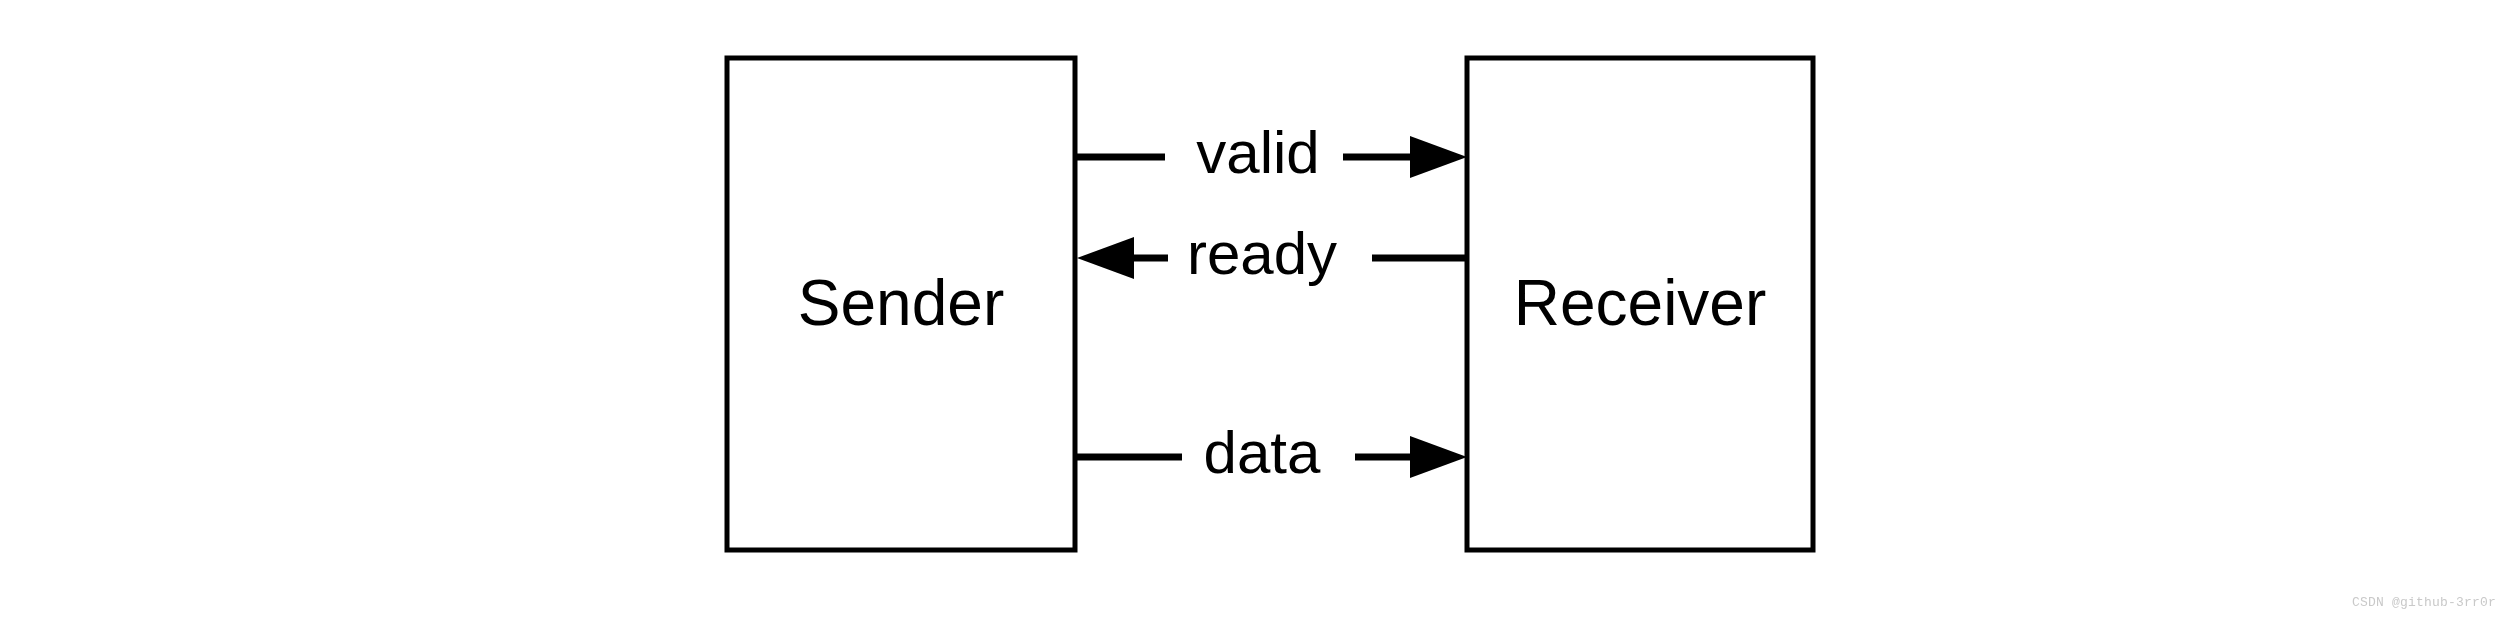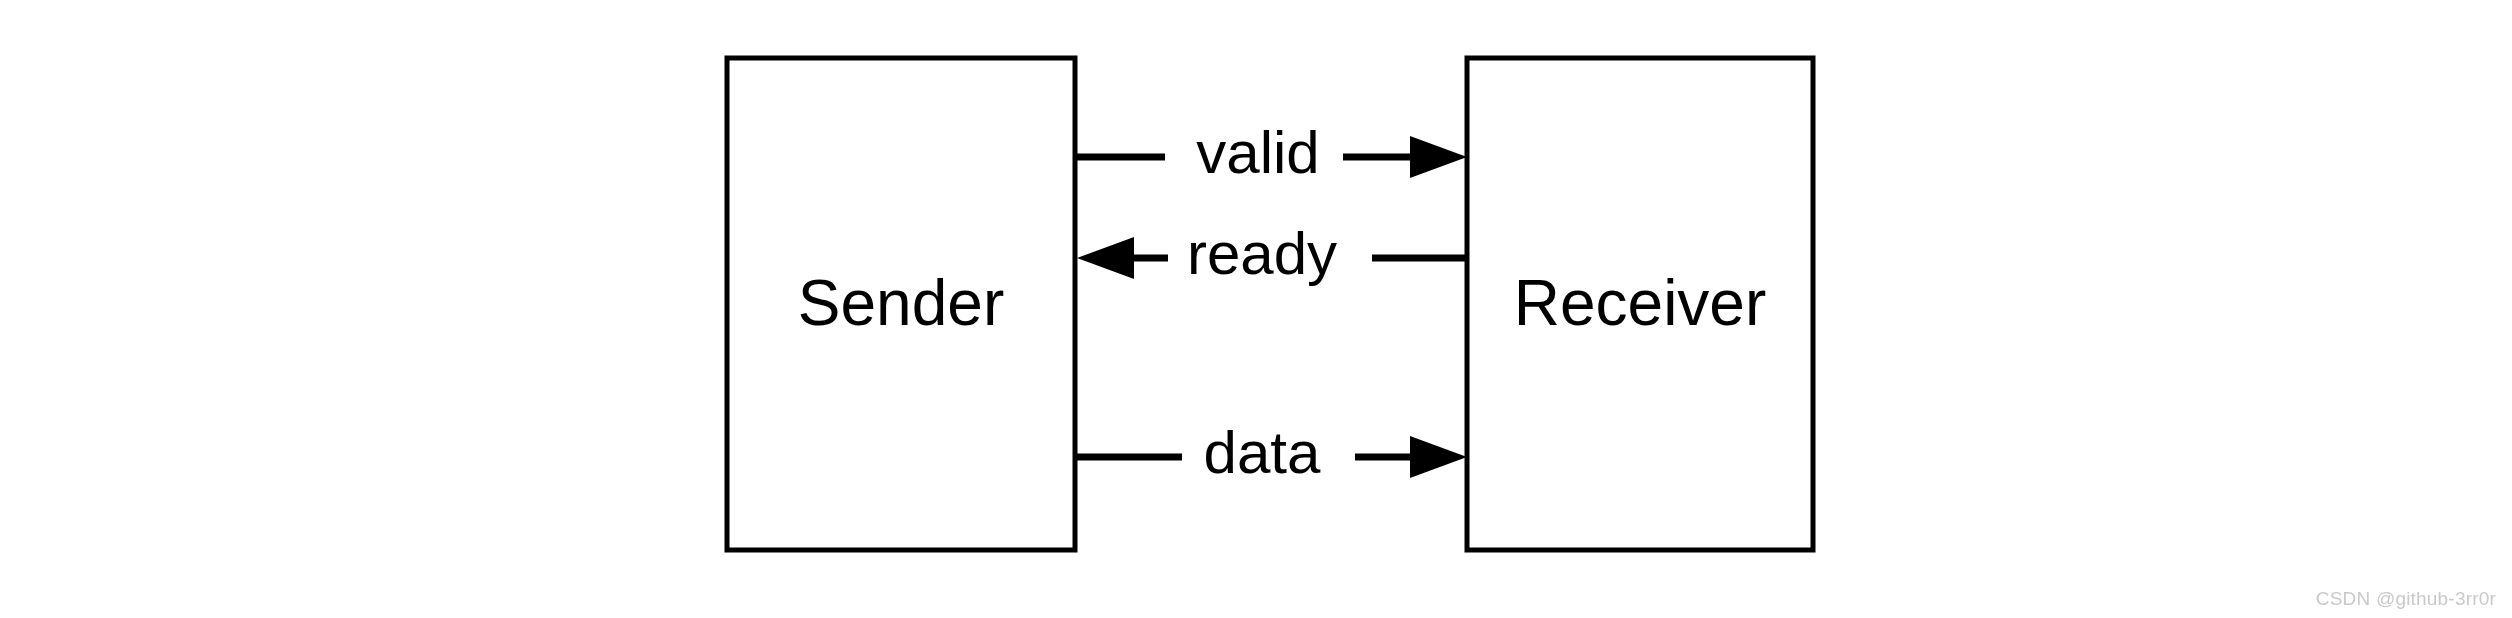--- a/index.html
+++ b/index.html
@@ -51,22 +51,22 @@
     font-family: "Liberation Sans", sans-serif;
     font-size: 60px;
     fill: #000000;
     text-anchor: middle;
     dominant-baseline: middle;
   }
   .watermark {
     position: absolute;
     right: 16px;
     bottom: 8px;
-    font-family: Liberation Sans, sans-serif;
-    font-size: 19px;
+    font-family: Liberation Mono, monospace;
+    font-size: 13px;
     color: #c9c9c9;
     white-space: nowrap;
     letter-spacing: 0.2px;
   }
 </style>
 </head>
 <body>
 
 <div id="canvas">
 

